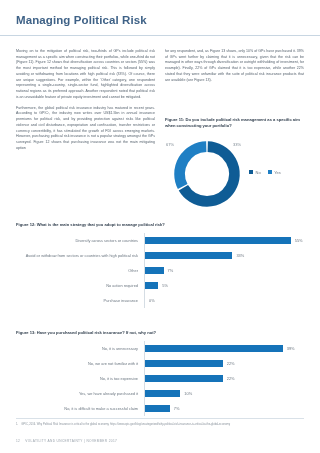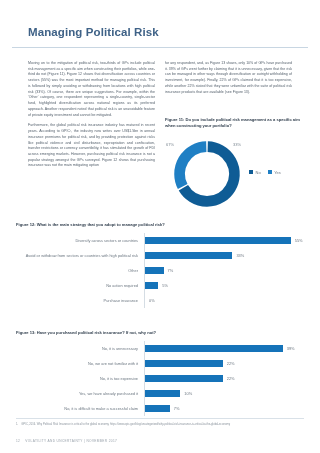--- a/index.html
+++ b/index.html
@@ -12,21 +12,21 @@
     height: 453px;
     font-family: "Liberation Sans", sans-serif;
     color: #3d4852;
     overflow: hidden;
     position: relative;
   }
   .page {
     width: 320px;
     height: 453px;
     box-sizing: border-box;
-    padding: 12px;
+    padding: 0;
     position: relative;
   }
 
   
   .header {
     padding: 14px 16px 0 16px;
   }
   .page-title {
     font-size: 11.5px;
     font-weight: 600;

